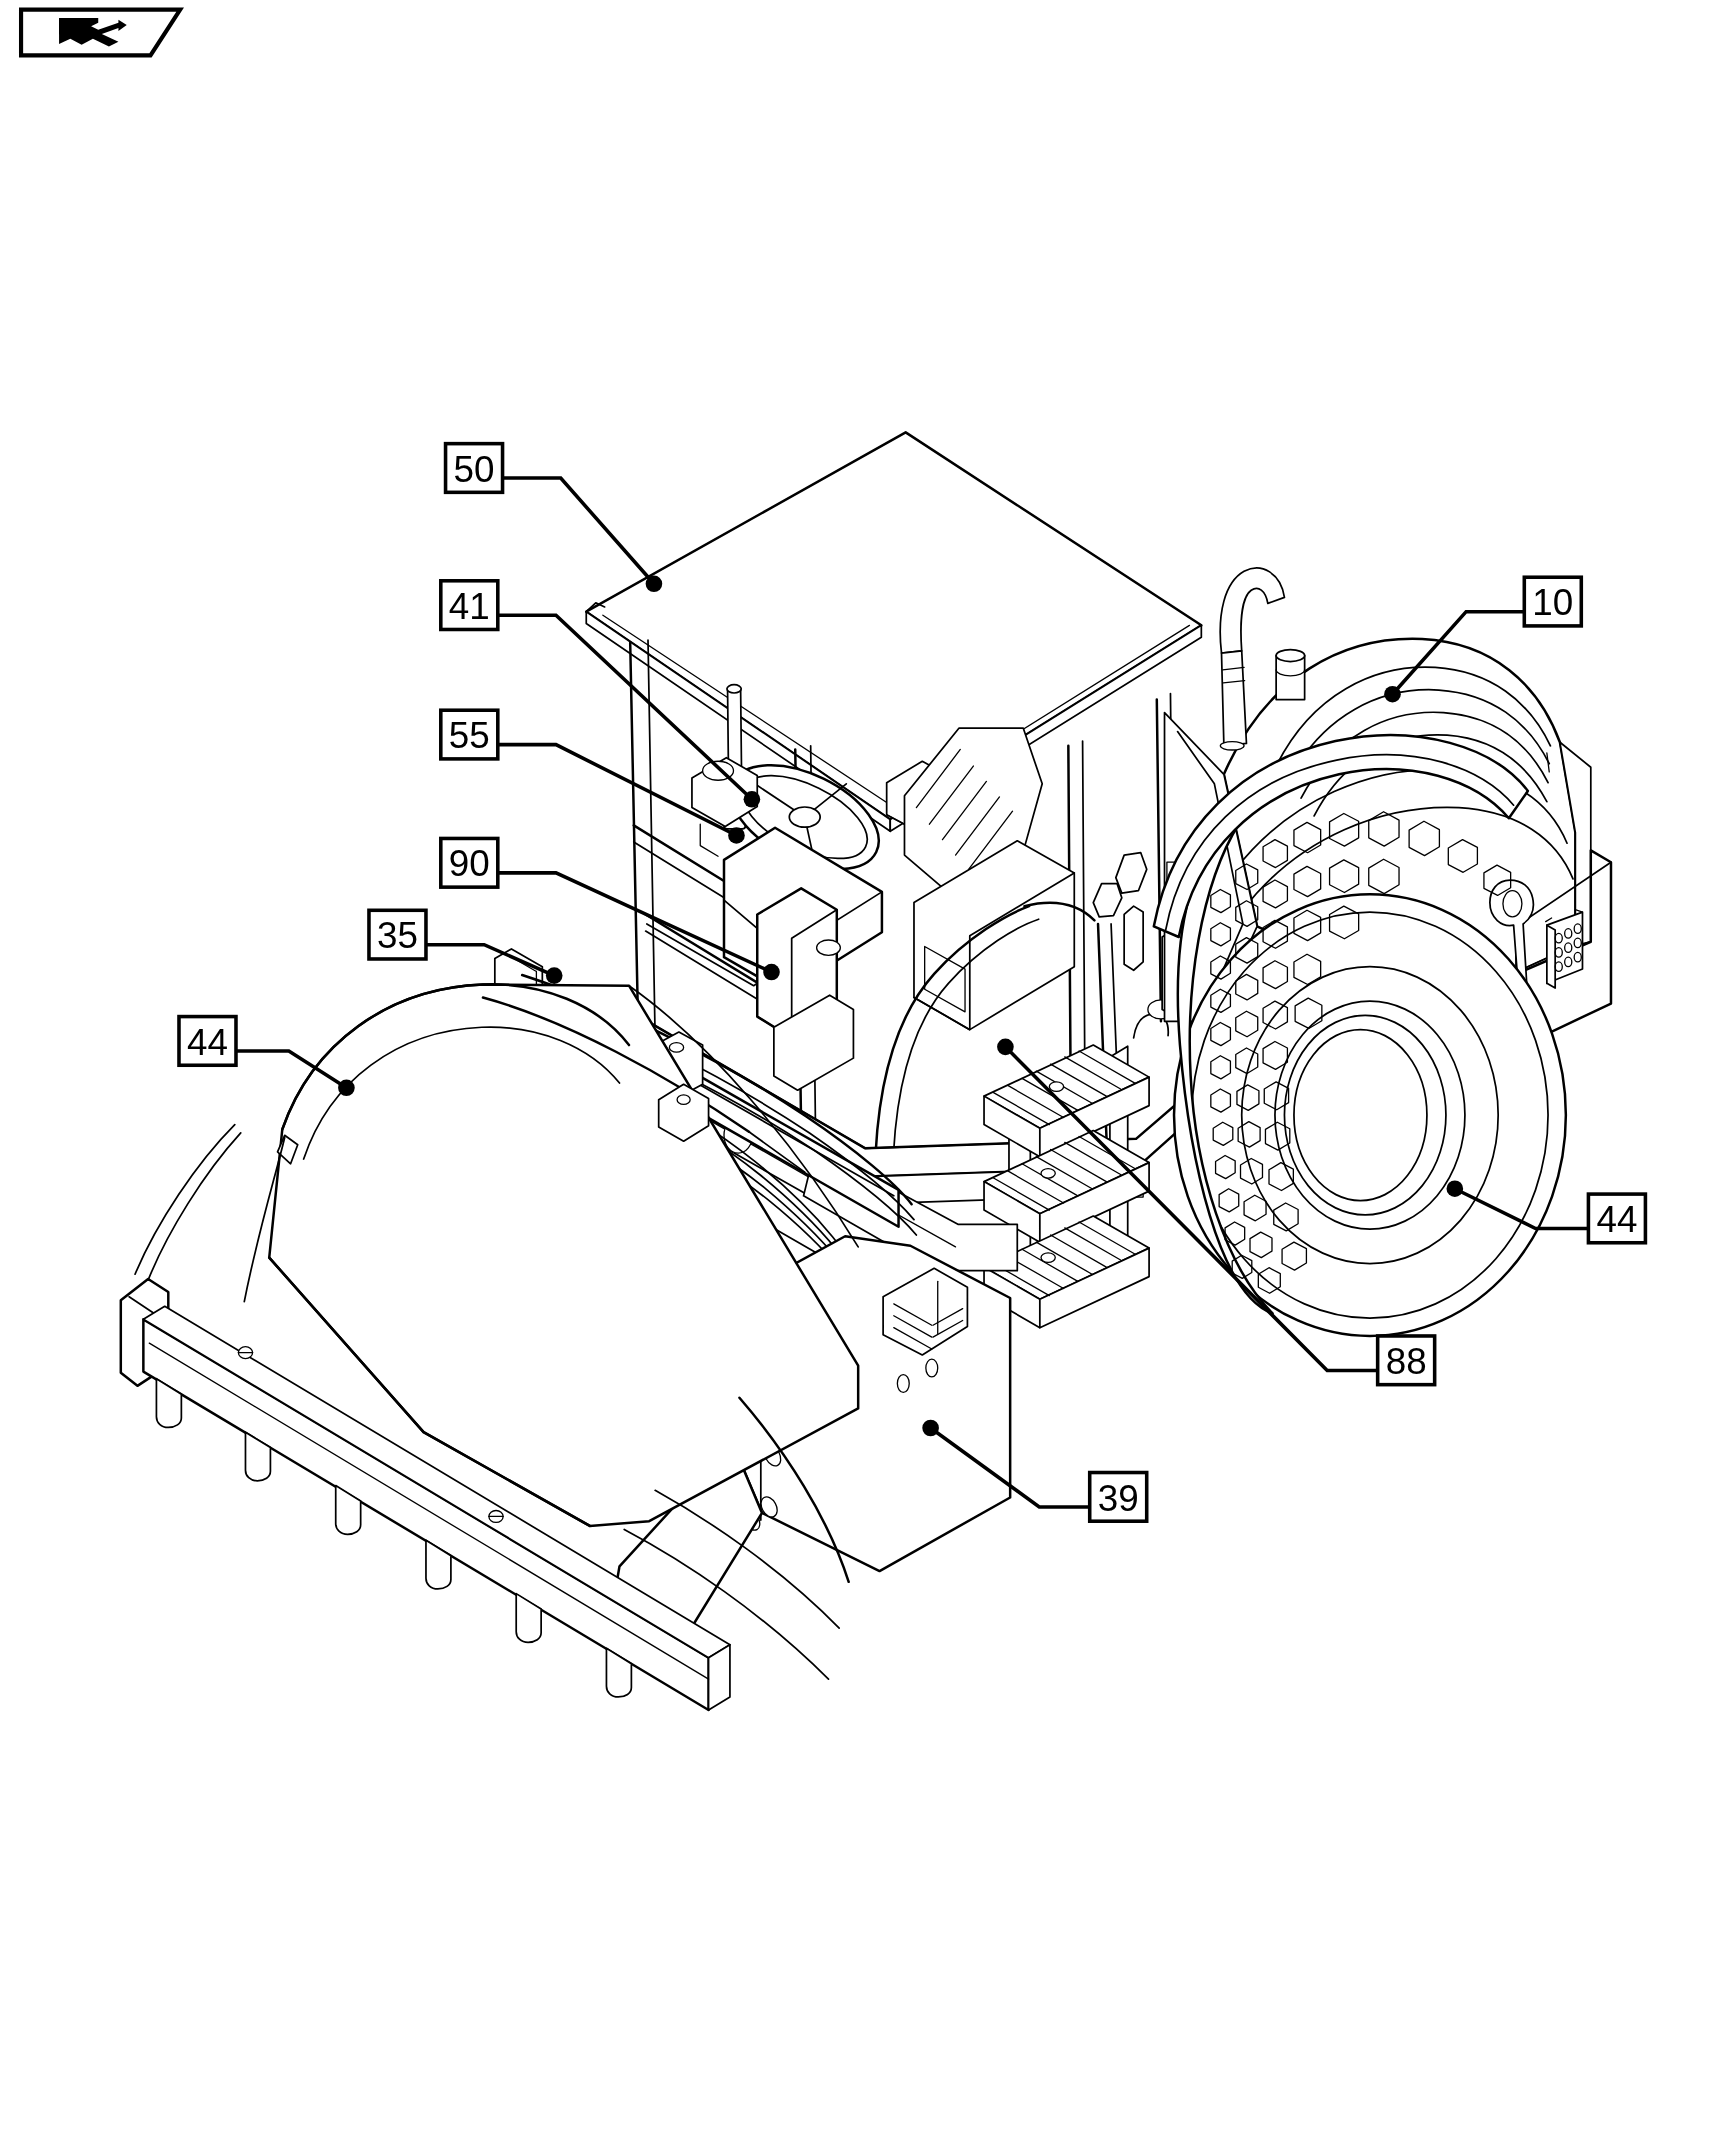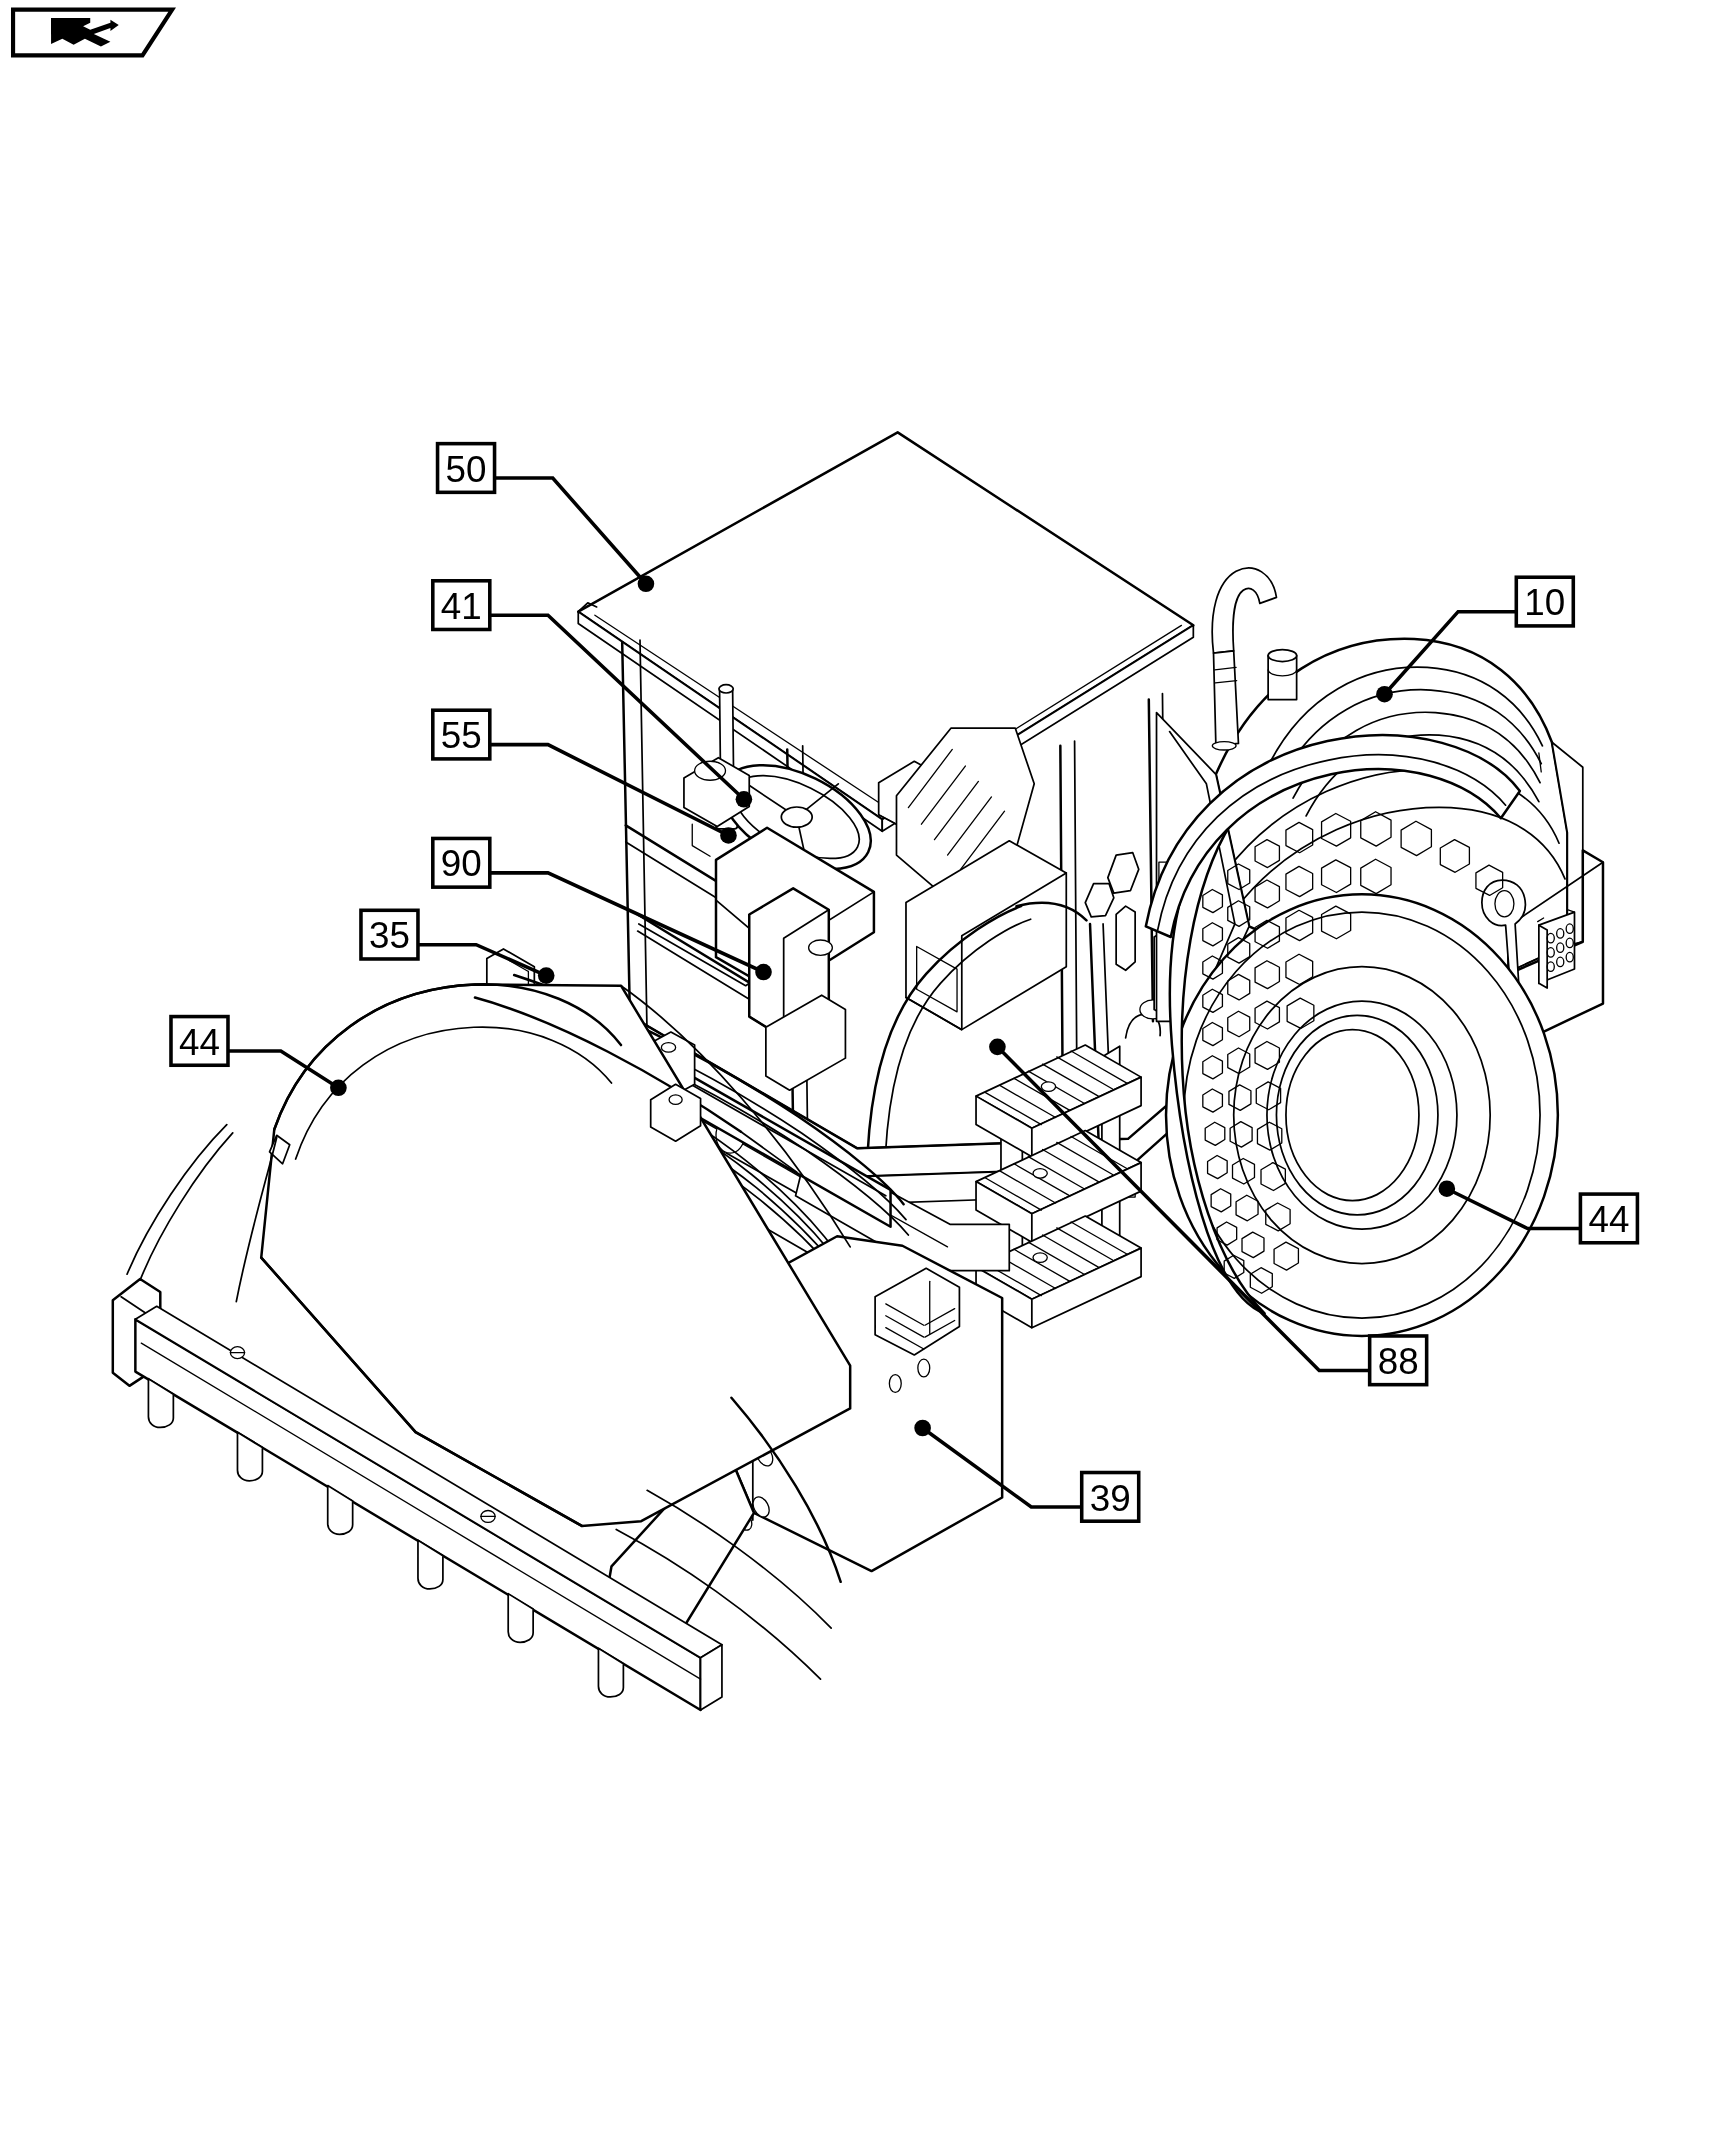--- a/index.html
+++ b/index.html
@@ -13,20 +13,21 @@
     height: 2140px;
     position: relative;
     overflow: hidden;
     font-family: "Liberation Sans", sans-serif;
   }
   #figure-root {
     position: absolute;
     left: 0; top: 0;
     width: 1706px;
     height: 2140px;
+    padding-left: 8px;
   }
   svg.sheet {
     display: block;
     width: 1733px;
     height: 2140px;
   }
   .ln  { fill: none; stroke: #000; stroke-width: 4.2; stroke-linecap: round; stroke-linejoin: round; }
   .ln-t{ fill: none; stroke: #000; stroke-width: 2.9; stroke-linecap: round; stroke-linejoin: round; }
   .ln-h{ fill: none; stroke: #000; stroke-width: 2.2; stroke-linecap: round; stroke-linejoin: round; }
   .fillw { fill: #ffffff; stroke: #000; stroke-width: 4.2; stroke-linejoin: round; stroke-linecap: round; }

